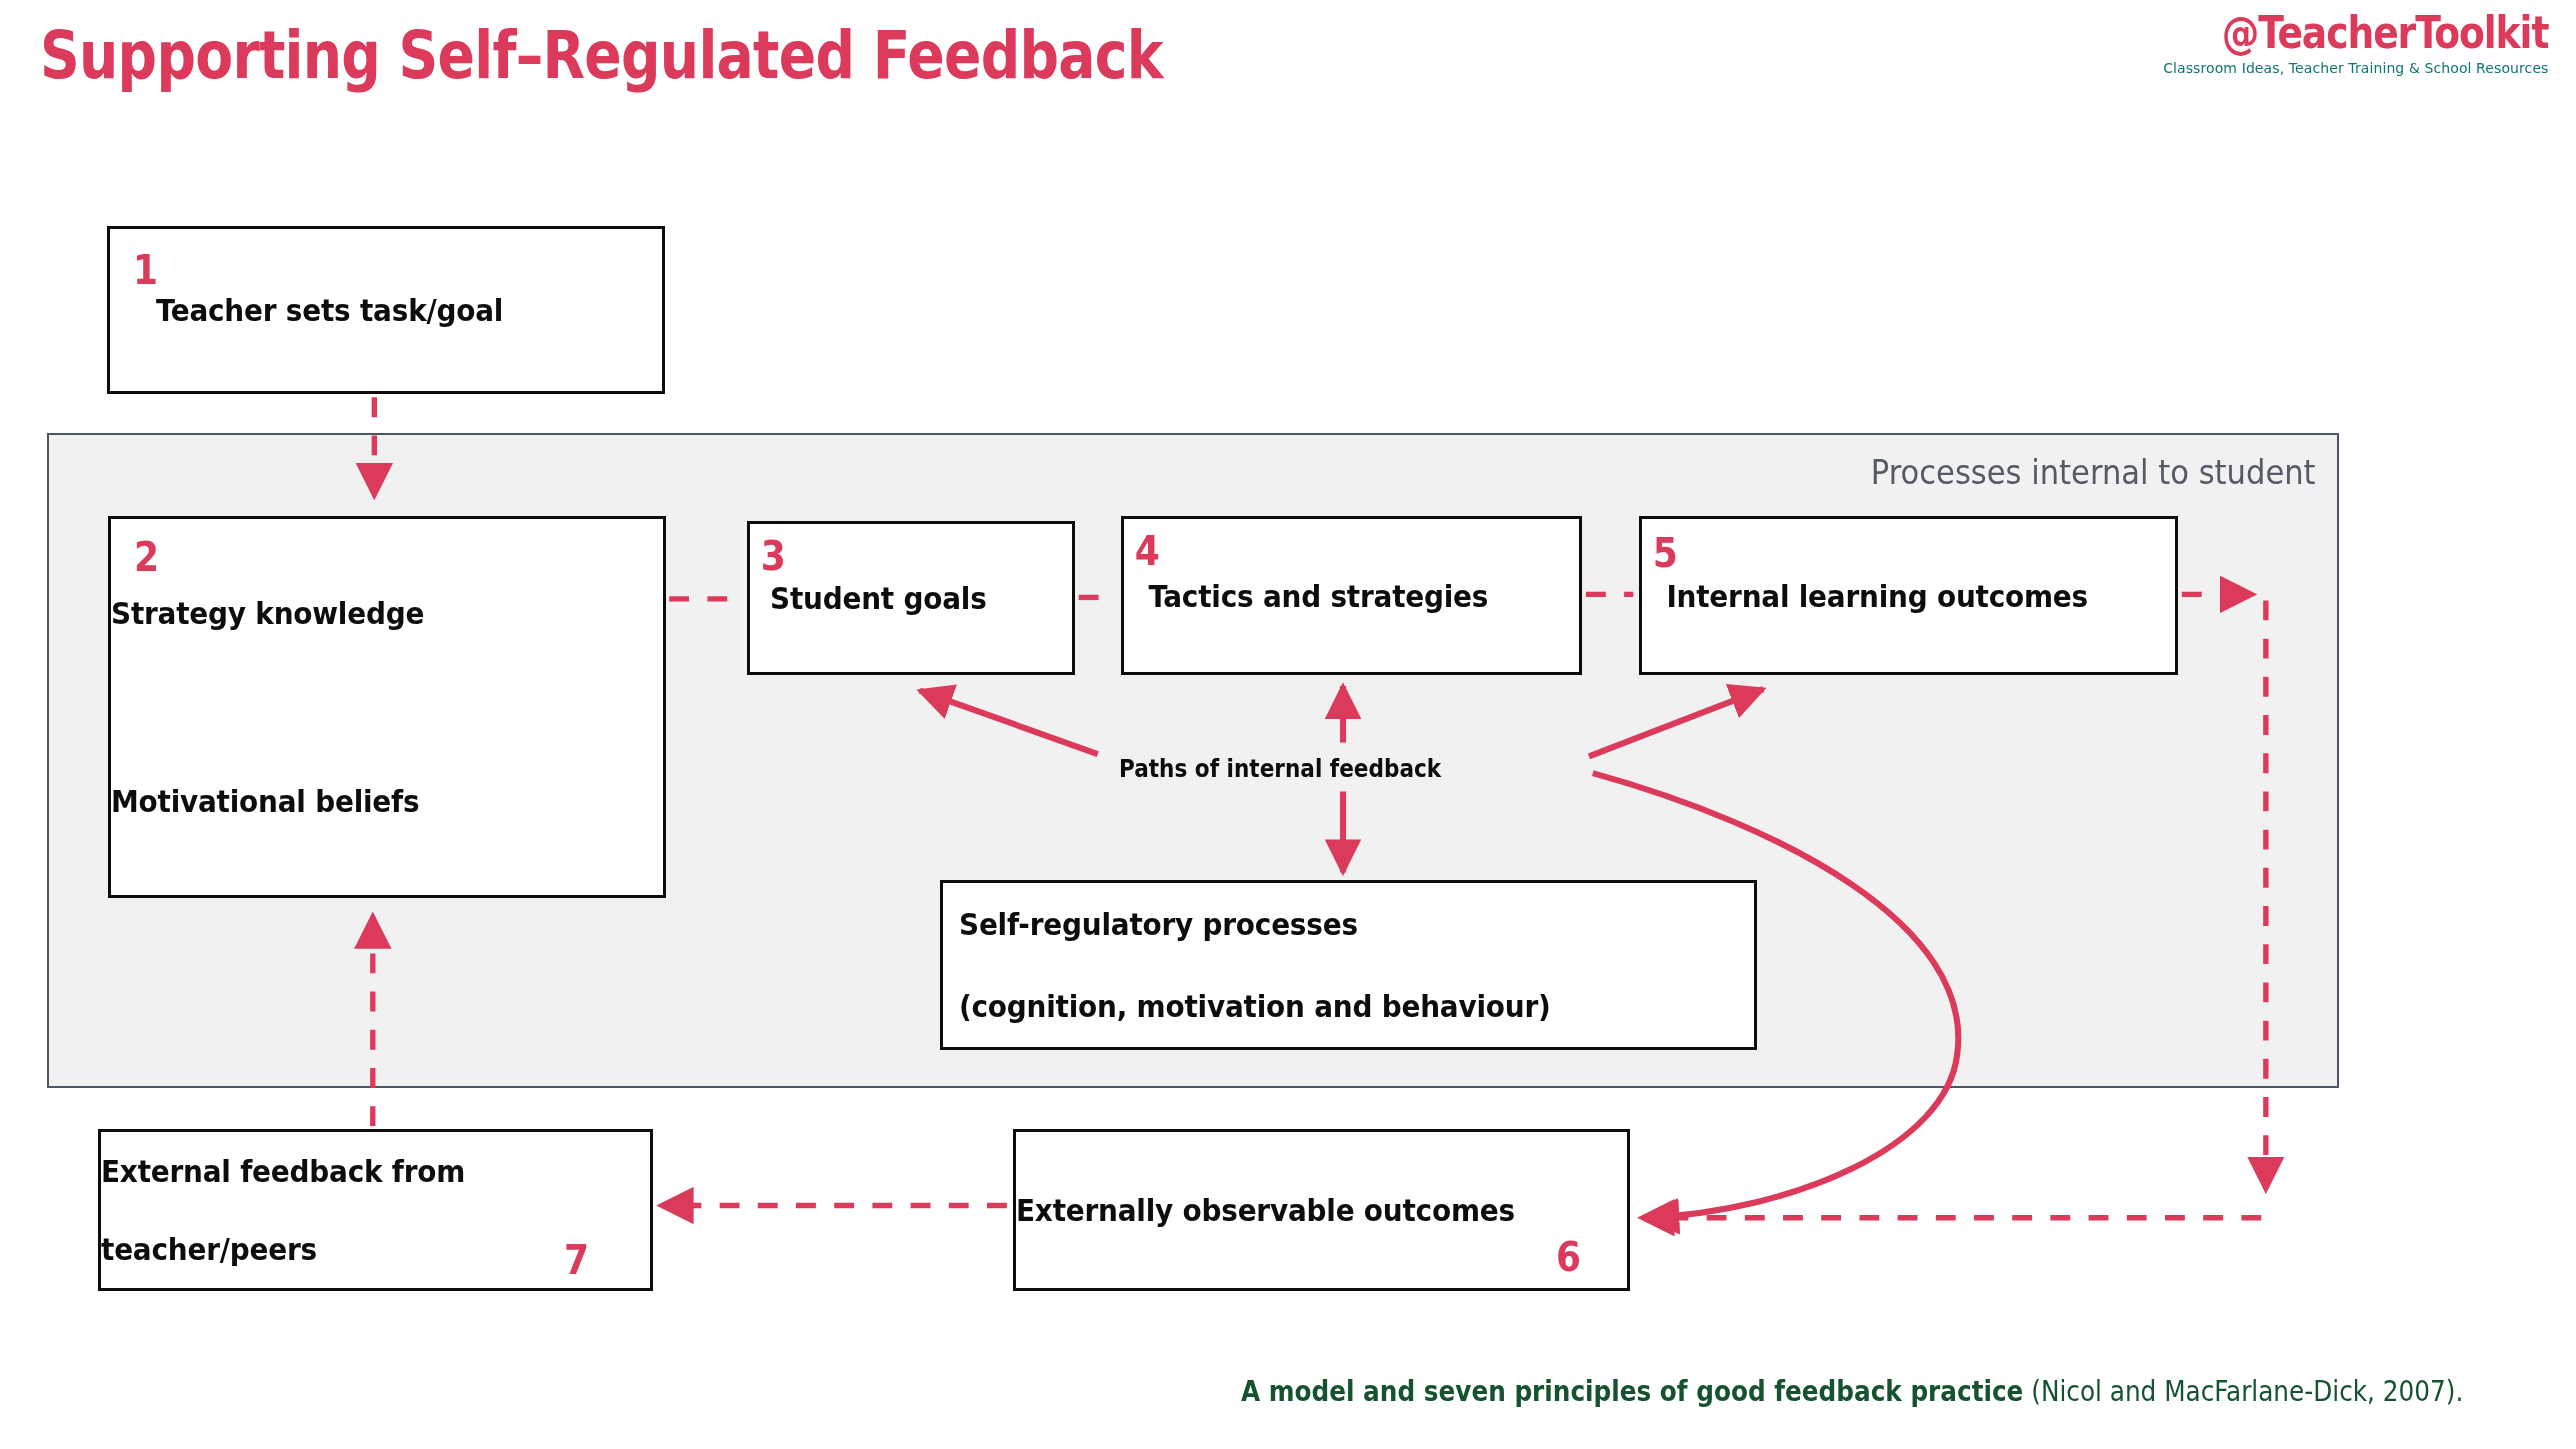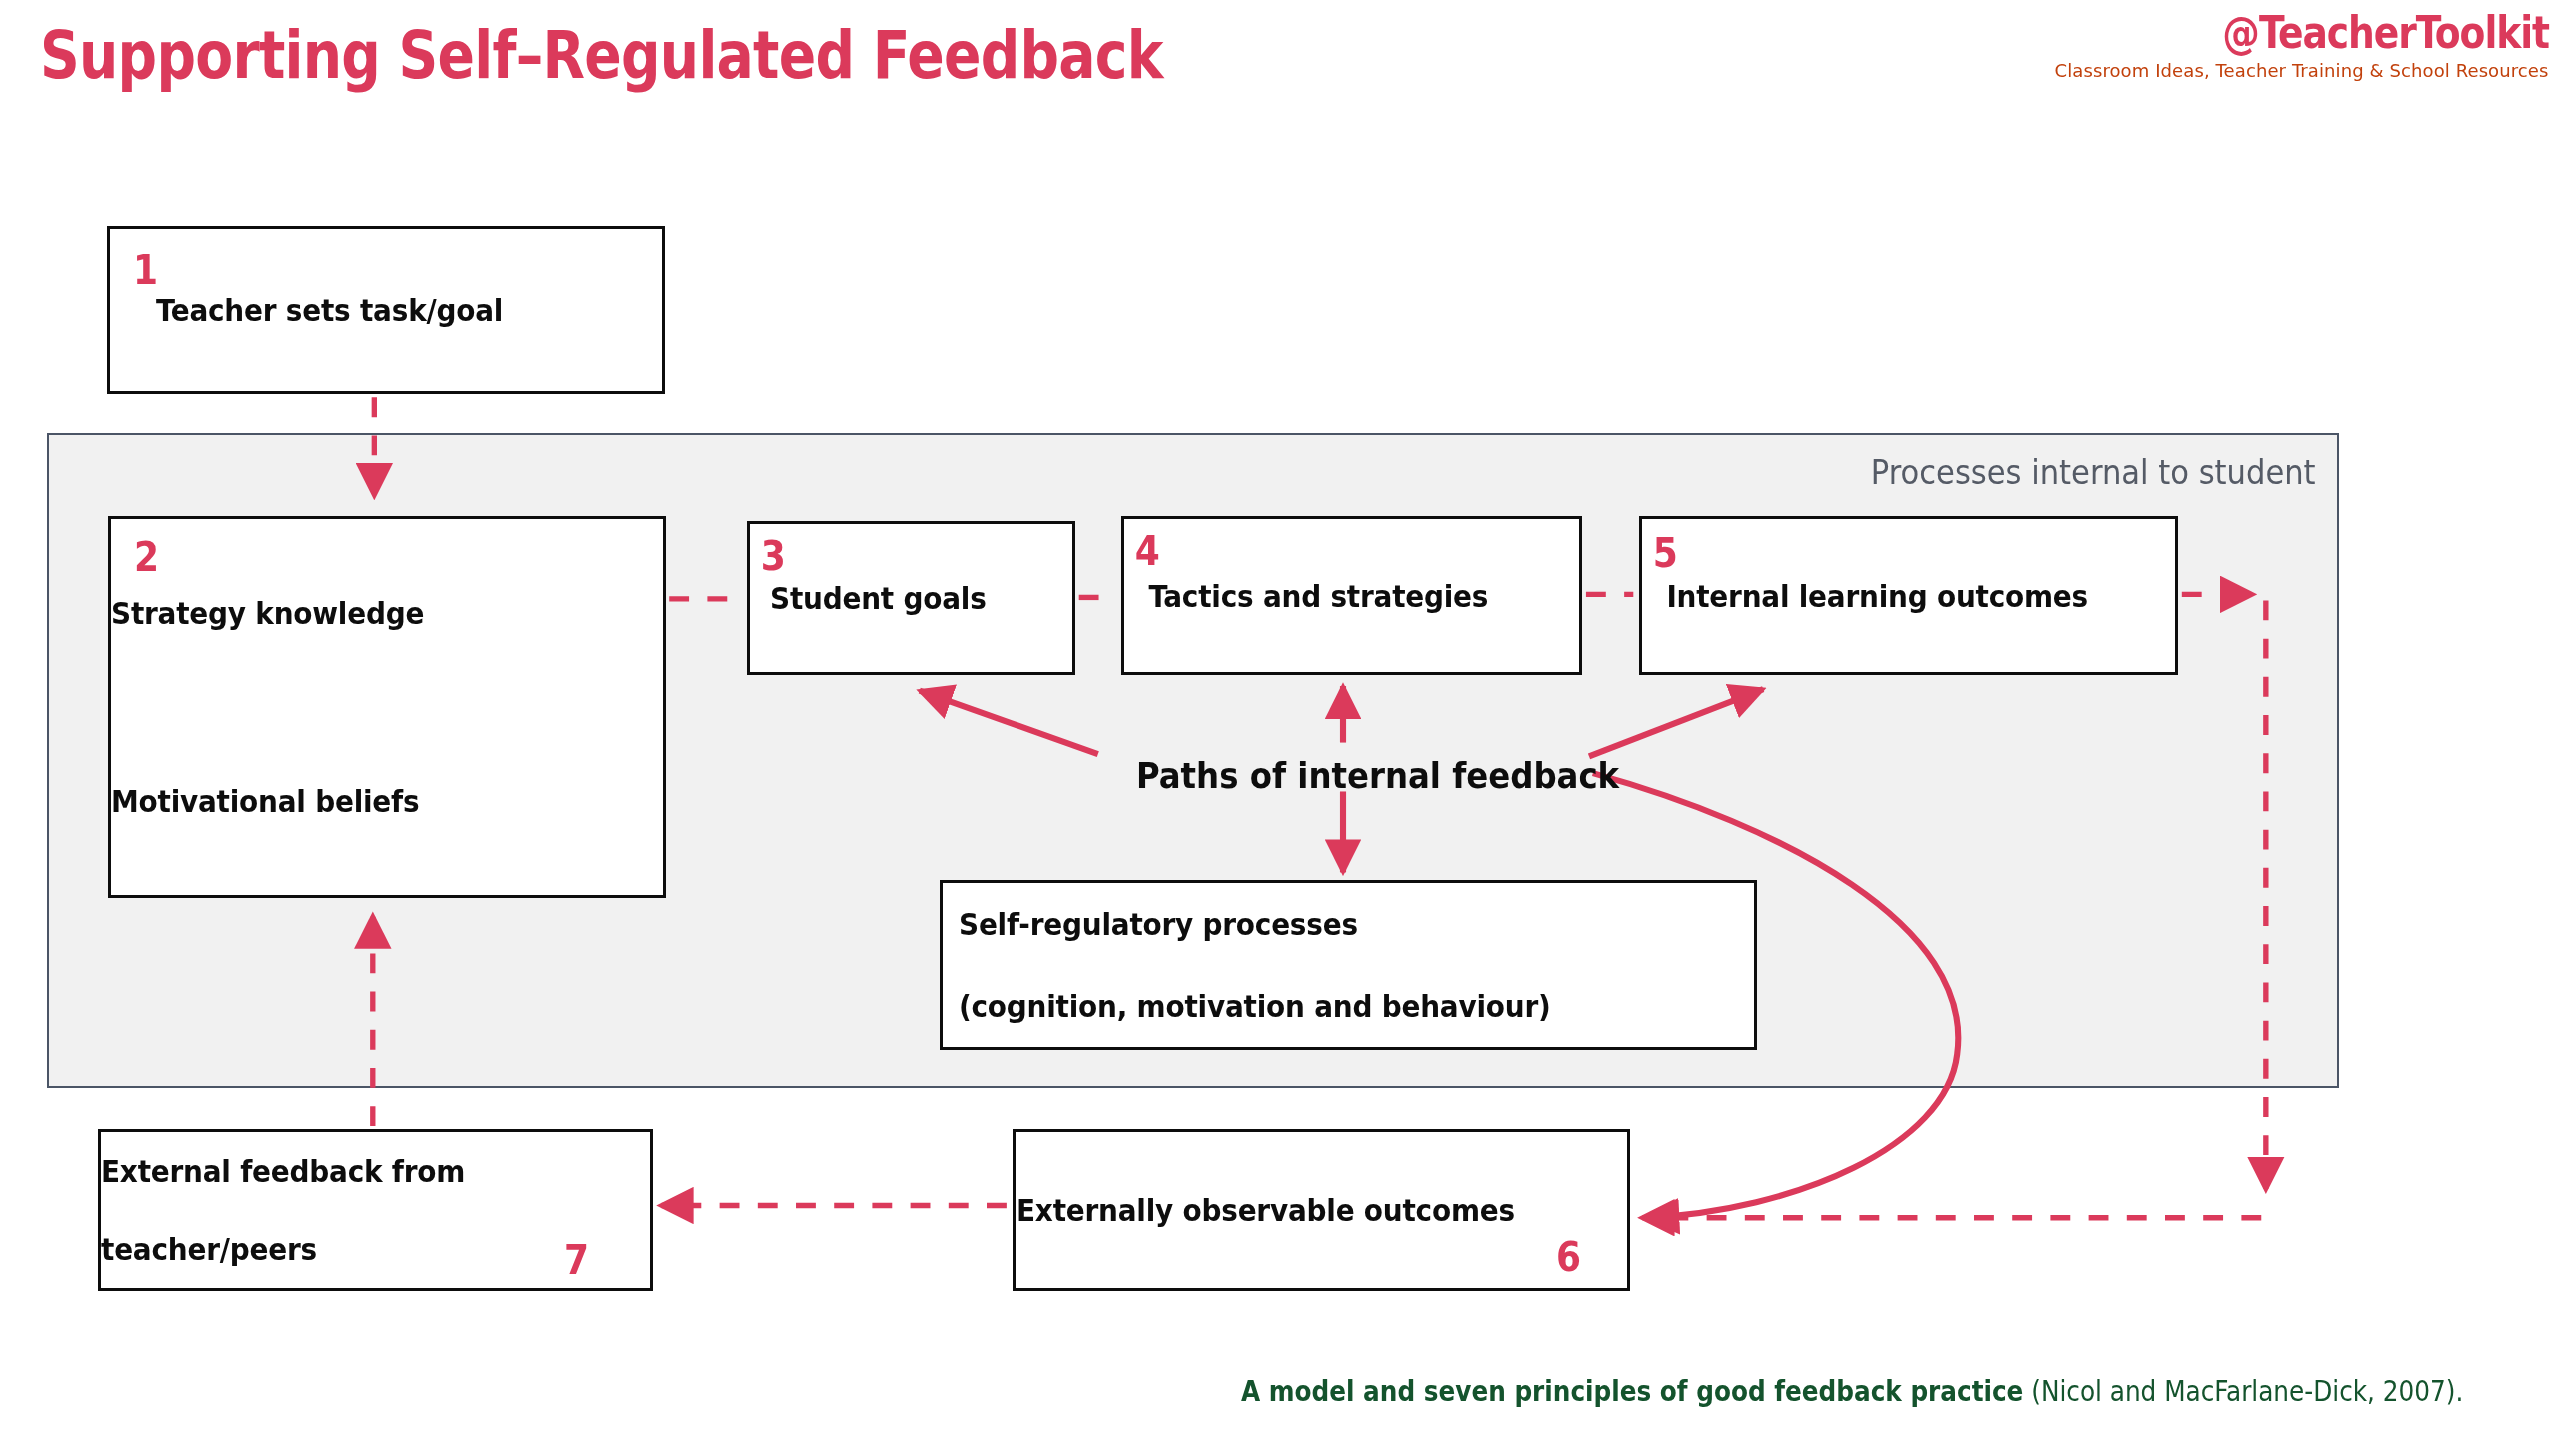--- a/index.html
+++ b/index.html
@@ -24,21 +24,21 @@
     white-space: nowrap;
   }
   #brand { position: absolute; right: 27.5px; top: 11px; text-align: right; }
   #brand-name {
     font-size: 44px; font-weight: bold; color: #DB3A5B;
     font-family: "DejaVu Sans Condensed", "Liberation Sans Narrow", "Liberation Sans", sans-serif;
     letter-spacing: -1.1px; line-height: 1; white-space: nowrap;
     transform: scaleX(0.95); transform-origin: right center;
   }
   #brand-tagline {
-    font-size: 18px; color: #c2410c; margin-top: 4.6px;
+    font-size: 14px; color: #0f766e; margin-top: 4.6px;
     font-family: "DejaVu Sans", sans-serif;
     letter-spacing: 0.1px; white-space: nowrap;
   }
 
   
   #internal-panel {
     position: absolute;
     left: 47px; top: 433px; width: 2292px; height: 655px;
     background: #f1f1f1;
     border: 2.3px solid #4b5566;
@@ -95,24 +95,23 @@
 
   #node-6 { left: 1013px; top: 1129px; width: 617px; height: 162px; }
   #node-6 .badge { right: 46px; bottom: 10.7px; }
 
   #node-7 { left: 98px; top: 1129px; width: 555px; height: 162px; justify-content: space-around; }
   #node-7 .badge { right: 61px; bottom: 7.6px; }
 
   
   #paths-label {
     position: absolute; left: 1119px; top: 755px;
-    font-size: 36px; font-weight: bold; color: #0d0d0d;
-    font-family: "DejaVu Sans Condensed", "Liberation Sans Narrow", "Liberation Sans", sans-serif;
-    white-space: nowrap;
-    margin-left: 17px;
+    font-size: 24px; font-weight: bold; color: #0d0d0d;
+    font-family: "DejaVu Sans Condensed", "Liberation Sans Narrow", "Liberation Sans", sans-serif;
+    white-space: nowrap;
   }
 
   
   #caption {
     position: absolute; left: 1241px; top: 1375px;
     font-size: 27.5px; color: #14532d;
     font-family: "DejaVu Sans Condensed", "Liberation Sans Narrow", "Liberation Sans", sans-serif;
     white-space: nowrap;
   }
   #caption .bold { font-weight: bold; }

